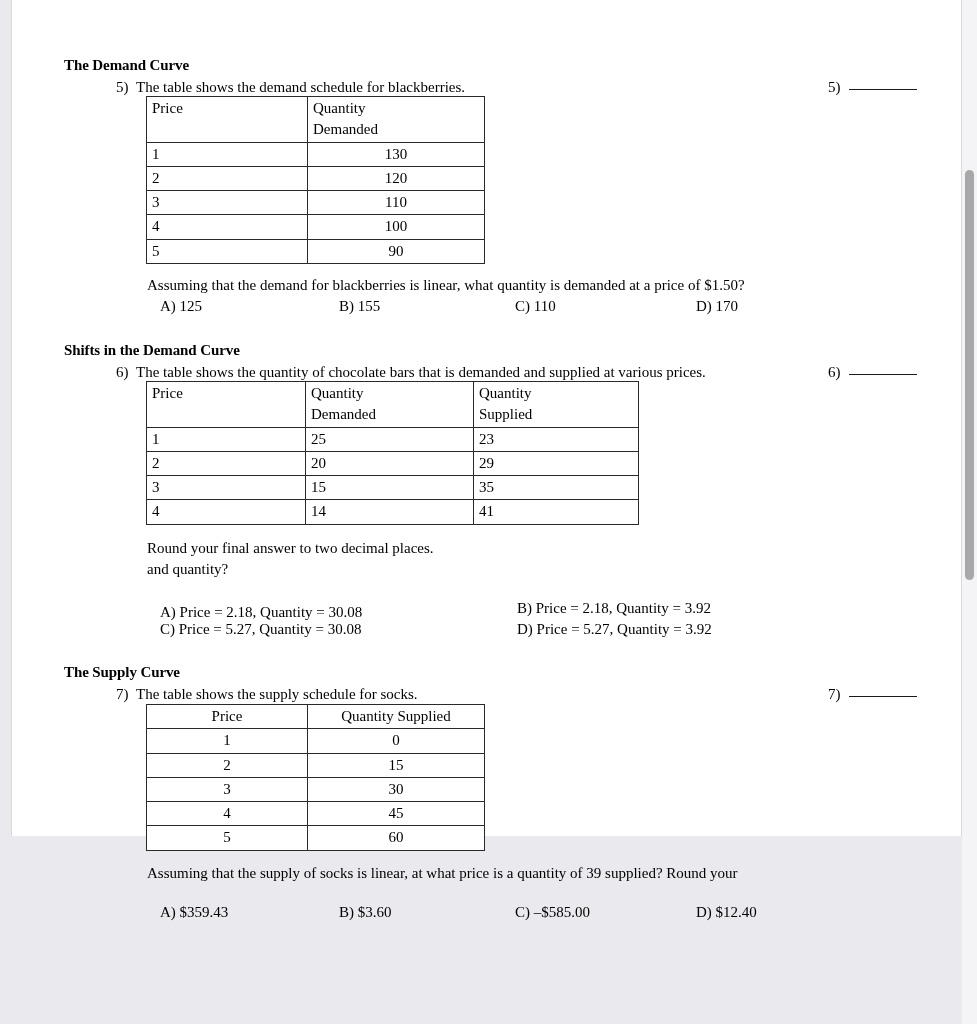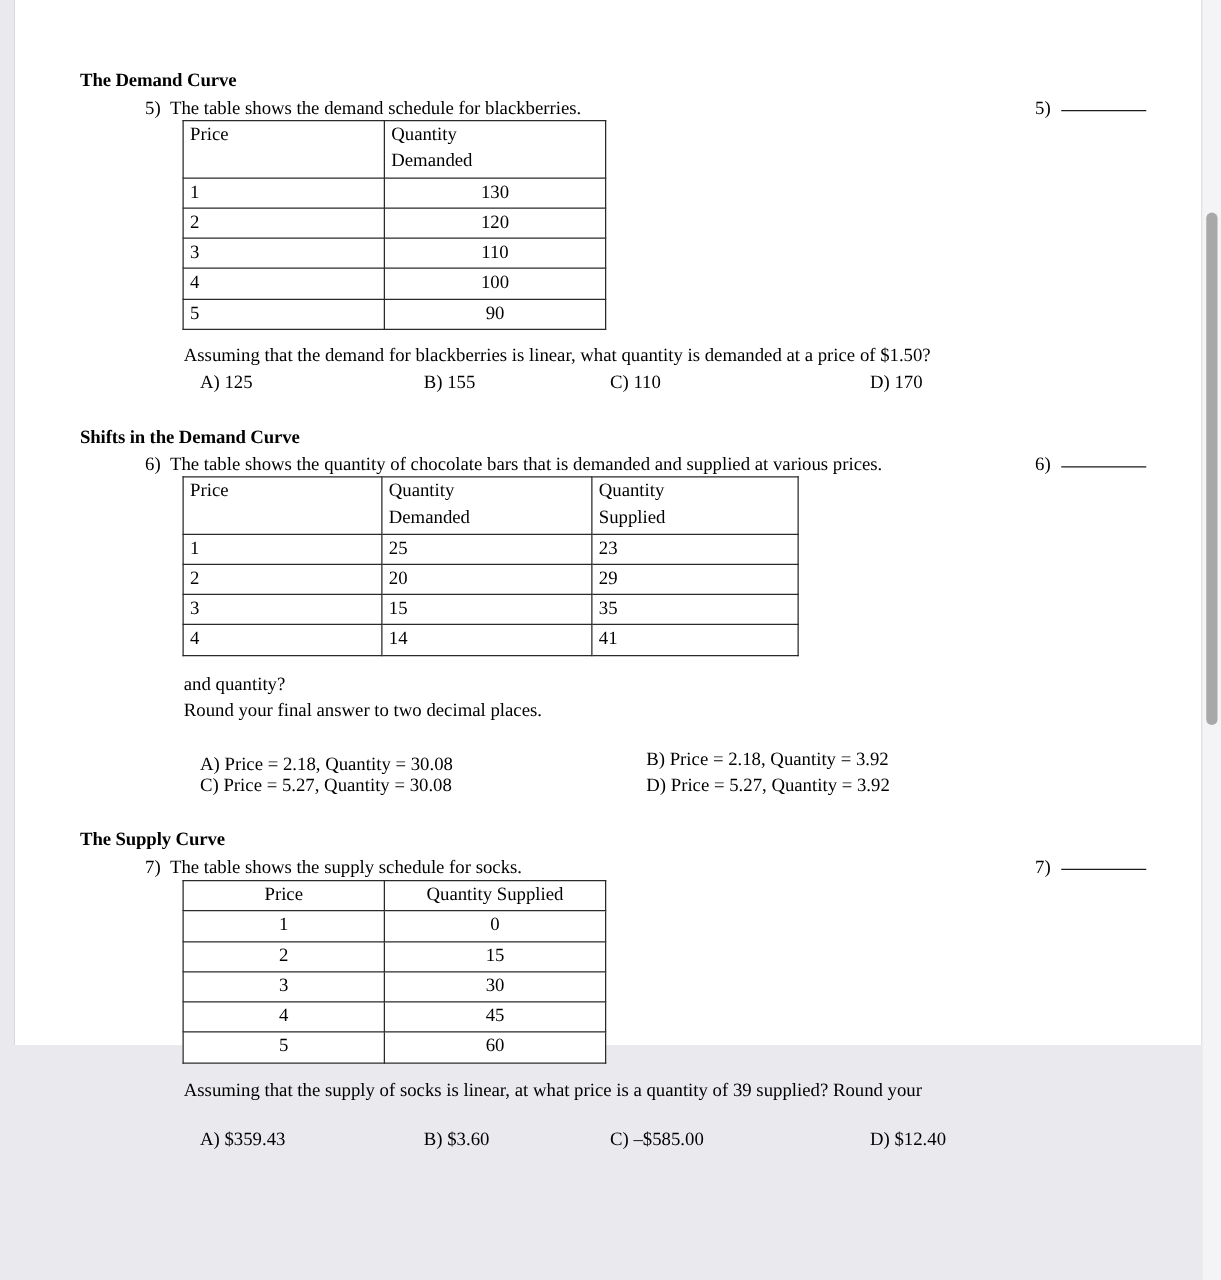--- a/index.html
+++ b/index.html
@@ -164,21 +164,21 @@
   .prompt div { white-space: nowrap; }
 
   .opts { position: absolute; left: 0; width: 951px; }
   .opt {
     position: absolute;
     font-size: 15px;
     white-space: nowrap;
   }
   .opt.col1 { left: 148px; }
   .opt.col2 { left: 327px; }
-  .opt.col3 { left: 476px; text-align: center; }
+  .opt.col3 { left: 503px; text-align: center; }
   .opt.col4 { left: 684px; }
   .opt.wcol1 { left: 148px; }
   .opt.wcol2 { left: 505px; }
 </style>
 </head>
 <body>
 
 <div id="viewport">
 
   <div id="page">
@@ -286,22 +286,22 @@
           </tr>
           <tr>
             <td class="body-cell">4</td>
             <td class="body-cell">14</td>
             <td class="body-cell">41</td>
           </tr>
         </tbody>
           </table>
 
         <div class="prompt" style="top:538px;">
+          <div>Round your final answer to two decimal places.</div>
           <div>and quantity?</div>
-          <div>Round your final answer to two decimal places.</div>
         </div>
 
         <div class="opts">
           <div class="opt wcol1" style="top:604px;">A) Price = 2.18, Quantity = 30.08</div>
           <div class="opt wcol2" style="top:600px;">B) Price = 2.18, Quantity = 3.92</div>
           <div class="opt wcol1" style="top:621px;">C) Price = 5.27, Quantity = 30.08</div>
           <div class="opt wcol2" style="top:621px;">D) Price = 5.27, Quantity = 3.92</div>
         </div>
       </div>
 

